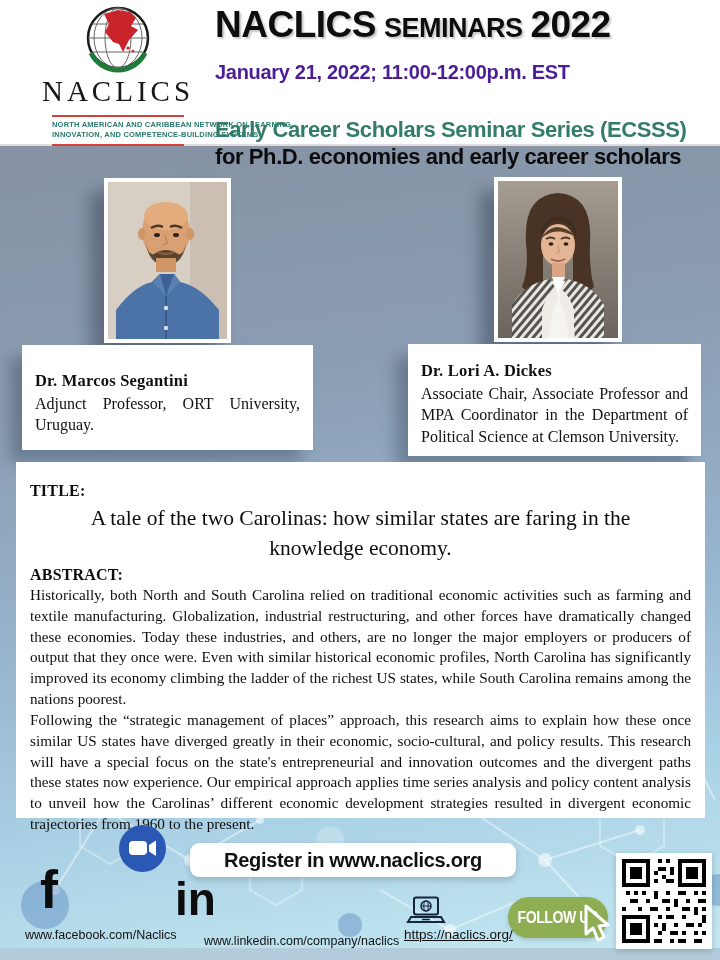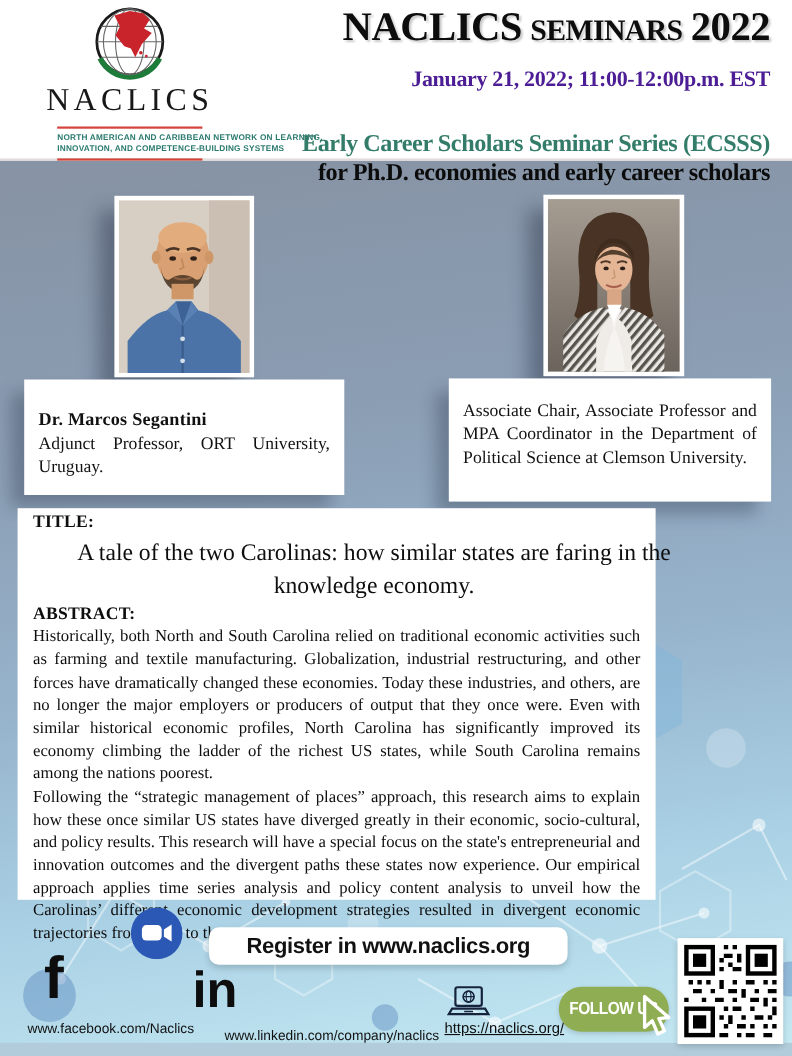--- a/index.html
+++ b/index.html
@@ -8,21 +8,21 @@
           background:linear-gradient(172deg,#87929f 0%,#8794a6 18%,#8b9eb4 40%,#97b4cd 62%,#a9d0e4 80%,#bfe4f0 95%,#c6e9f3 100%); }
 
   
   .header { position:absolute; left:0; top:0; width:720px; height:146px; background:#ffffff; z-index:5;
             border-bottom:2px solid #e3dcdc; }
   .logo-block { position:absolute; left:18px; top:2px; width:200px; text-align:center; }
   .logo-globe { display:block; margin:2px auto 0; }
   .logo-name { font-family:"Liberation Serif", serif; font-size:29px; letter-spacing:4px; color:#181818; line-height:1; margin-top:1px; }
   .tagline { margin-top:9px; border-top:2px solid #d4423a; border-bottom:2px solid #d4423a; padding:3px 0 4px; width:132px; margin-left:auto; margin-right:auto; }
   .tagline div { font-size:7.5px; font-weight:bold; color:#2a7a6e; letter-spacing:.2px; line-height:1.35; white-space:nowrap; }
-  .title-block { position:absolute; left:215px; top:6px; width:485px; text-align:right;font-family:Liberation Serif, serif; }
+  .title-block { position:absolute; left:215px; top:6px; width:485px; text-align:left; }
   .big-title { color:#0d0d0d; font-weight:bold; text-shadow:2px 2px 2px rgba(0,0,0,.22); line-height:1.05; letter-spacing:-.5px; }
   .big-title .t1 { font-size:37px; }
   .big-title .t2 { font-size:27px; margin:0 4px; }
   .big-title .t3 { font-size:37px; }
   .datetime { font-size:20px; font-weight:bold; color:#4c1d95; margin-top:16px; letter-spacing:-.3px; }
   .series { font-size:22px; font-weight:bold; color:#337c6a; margin-top:33px; letter-spacing:-.4px; }
   .series-sub { font-size:22px; font-weight:bold; color:#0c0c0c; margin-top:1px; letter-spacing:-.4px; }
 
   
   .decor { position:absolute; left:0; top:560px; width:720px; height:400px; z-index:1; }
@@ -35,22 +35,22 @@
 
   
   .bio { position:absolute; background:#fff; z-index:3; box-shadow:-12px 12px 14px rgba(25,35,55,.30);
          font-family:"Liberation Serif", serif; color:#111; }
   .bio-left { left:22px; top:345px; width:291px; height:105px; padding:26px 13px 0; }
   .bio-right { left:408px; top:344px; width:293px; height:112px; padding:17px 13px 0; }
   .bio .name { font-weight:bold; font-size:16.5px; letter-spacing:.2px; }
   .bio .aff { font-size:16px; line-height:1.34; text-align:justify; margin-top:2px; }
 
   
-  .abstract-box { position:absolute; left:16px; top:462px; width:580px; height:356px; background:#fff; z-index:3;
-                  padding:4px 14px 0; font-family:"Liberation Serif", serif; color:#0e0e0e; }
+  .abstract-box { position:absolute; left:16px; top:462px; width:689px; height:356px; background:#fff; z-index:3;
+                  padding:20px 14px 0; font-family:"Liberation Serif", serif; color:#0e0e0e; }
   .label { font-weight:bold; font-size:16px; letter-spacing:.2px; }
   .sem-title { font-size:21.5px; text-align:center; width:620px; margin:4px auto 3px; line-height:1.38; }
   .abstract-text { font-size:15.2px; line-height:1.36; text-align:justify; margin-top:1px; }
 
   
   .zoom-icon { position:absolute; left:119px; top:825px; width:47px; height:47px; z-index:4; }
   .register-btn { position:absolute; left:190px; top:843px; width:326px; height:34px; background:#fff; border:none;
                   border-radius:9px; z-index:4; font-family:"Liberation Sans", sans-serif; font-size:20px; font-weight:bold;
                   color:#111; letter-spacing:-.3px; box-shadow:0 3px 7px rgba(0,0,0,.18); cursor:pointer; }
   .fb-glyph { position:absolute; left:40px; top:862px; font-size:54px; font-weight:bold; color:#0d0d0d; z-index:4; line-height:1; }
@@ -206,20 +206,21 @@
       <path d="M44,157 L44,128 Q50,112 58,108 L60,118 Q52,134 51,157 Z" fill="#efece8"></path>
       <path d="M76,157 L76,128 Q70,112 63,108 L61,118 Q69,134 70,157 Z" fill="#efece8"></path>
     </svg>
   </div>
 
   <div class="bio bio-left">
     <div class="name">Dr. Marcos Segantini</div>
     <div class="aff">Adjunct Professor, ORT University, Uruguay.</div>
   </div>
   <div class="bio bio-right">
+    <div class="name">Dr. Lori A.  Dickes</div>
     <div class="aff">Associate Chair, Associate Professor and MPA Coordinator in the Department of Political Science at Clemson University.</div>
   </div>
 
   <div class="abstract-box">
     <div class="label">TITLE:</div>
     <div class="sem-title">A tale of the two Carolinas:  how similar states are faring in the knowledge economy.</div>
     <div class="label">ABSTRACT:</div>
     <div class="abstract-text">Historically, both North and South Carolina relied on traditional economic activities such as farming and textile manufacturing. Globalization, industrial restructuring, and other forces have dramatically changed these economies. Today these industries, and others, are no longer the major employers or producers of output that they once were. Even with similar historical economic profiles, North Carolina has significantly improved its economy climbing the ladder of the richest US states, while South Carolina remains among the nations poorest.</div>
     <div class="abstract-text">Following the “strategic management of places” approach, this research aims to explain how these once similar US states have diverged greatly in their economic, socio-cultural, and policy results. This research will have a special focus on the state's entrepreneurial and innovation outcomes and the divergent paths these states now experience. Our empirical approach applies time series analysis and policy content analysis to unveil how the Carolinas’ different economic development strategies resulted in divergent  economic trajectories  from 1960 to the present.</div>
   </div>

